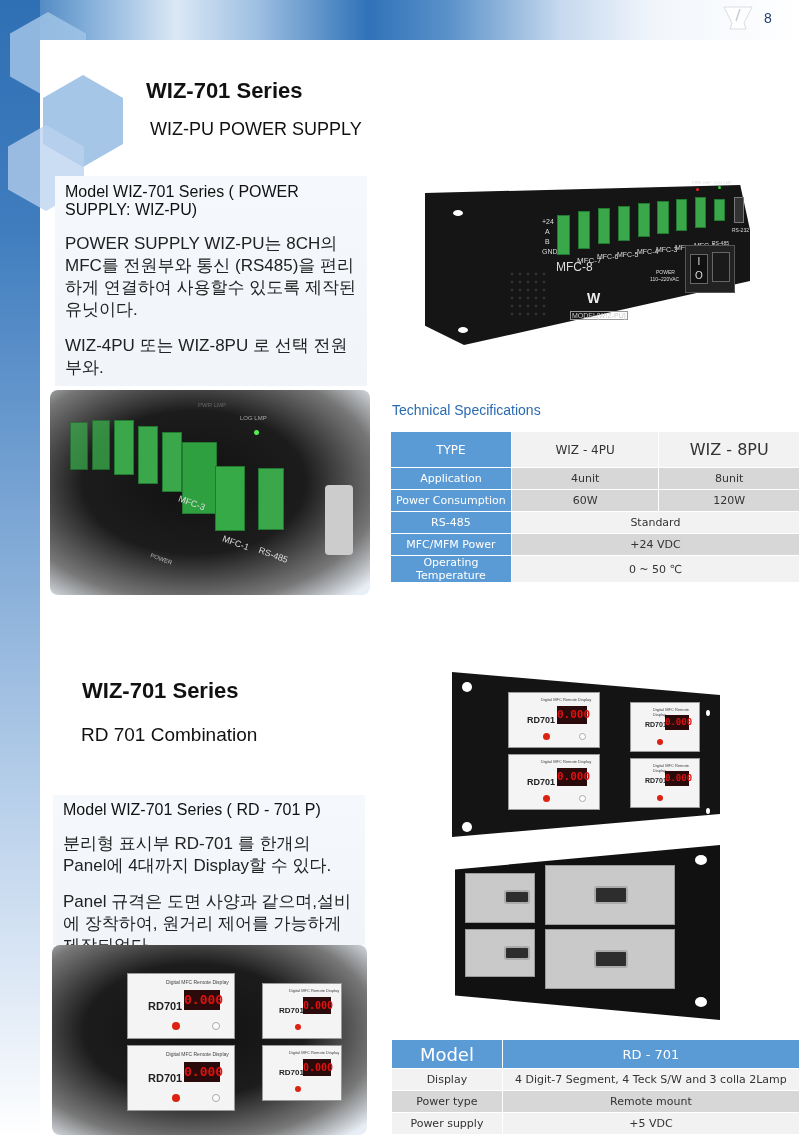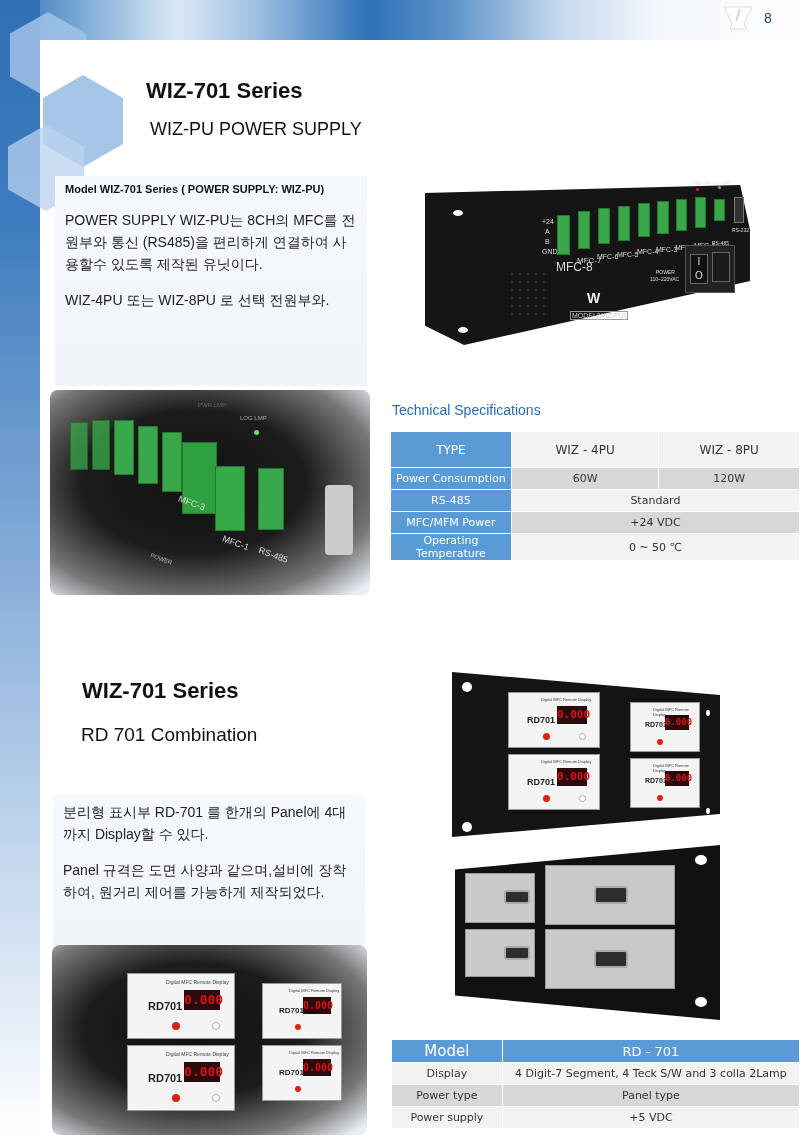--- a/index.html
+++ b/index.html
@@ -16,22 +16,22 @@
   .hex3 { left: 8px; top: 125px; background: rgba(185,210,238,0.75); }
   .white-panel { position: absolute; left: 40px; top: 40px; width: 760px; height: 1096px; background: #fff; }
 
   .logo-mark { position: absolute; left: 722px; top: 5px; width: 32px; height: 26px; }
   .page-num { position: absolute; left: 764px; top: 10px; font-size: 14px; color: #1f3f6a; }
 
   .h1 { position: absolute; font-weight: bold; font-size: 22px; color: #111; }
   .h2 { position: absolute; font-size: 18px; color: #111; }
 
   .text-box { position: absolute; background: linear-gradient(180deg, #f5f8fc 0%, #f1f5fa 100%); }
-  .text-box .tb-title { font-weight: bold; font-size: 11px; margin-bottom: 14px; }
-  .text-box p { font-size: 14px; line-height: 22px; margin-bottom: 14px; color: #222; }
+  .text-box .tb-title { font-weight: normal; font-size: 16px; margin-bottom: 14px; }
+  .text-box p { font-size: 17px; line-height: 22px; margin-bottom: 14px; color: #222; }
 
   .spec-title { position: absolute; left: 392px; top: 402px; font-size: 14px; color: #2a6bb0; }
 
   table.spec { position: absolute; border-collapse: collapse; font-size: 11px; font-family: "DejaVu Sans", sans-serif; }
   table.spec td { text-align: center; border: 1px solid #fff; height: 22px; color: #333; }
   table.spec td.hd { background: #5b9bd5; color: #fff; }
   table.spec tr.alt td.val { background: #d7d7d7; }
   table.spec tr.norm td.val { background: #f2f2f2; }
 
   
@@ -143,21 +143,26 @@
 <table class="spec" style="left:390px; top:431px; width:410px;">
   <colgroup>
       <col style="width:121px">
       <col style="width:148px">
       <col style="width:141px">
     </colgroup>
   <tbody>
       <tr class="norm">
     <td class="hd" style="height:36px; font-size:12px;">TYPE</td>
     <td class="val" style="font-size:12px;">WIZ - 4PU</td>
-    <td class="val" style="font-size:12px;">WIZ - 8PU</td>
+    <td class="val" style="font-size:16px;">WIZ - 8PU</td>
+  </tr>
+  <tr class="alt">
+    <td class="hd">Application</td>
+    <td class="val">4unit</td>
+    <td class="val">8unit</td>
   </tr>
   <tr class="alt">
     <td class="hd">Power Consumption</td>
     <td class="val">60W</td>
     <td class="val">120W</td>
   </tr>
   <tr class="norm">
     <td class="hd">RS-485</td>
     <td class="val" colspan="2">Standard</td>
   </tr>
@@ -169,20 +174,21 @@
     <td class="hd">Operating Temperature</td>
     <td class="val" colspan="2">0 ~ 50 ℃</td>
   </tr>
 </tbody>
   </table>
 
 <div class="h1" style="left:82px; top:678px;">WIZ-701 Series</div>
 <div class="h2" style="left:81px; top:724px; font-size:19px;">RD 701 Combination</div>
 
 <div class="text-box" style="left:53px; top:795px; width:312px; height:150px; padding:6px 10px;">
+  <div class="tb-title">Model WIZ-701 Series ( RD - 701 P)</div>
   <p>분리형 표시부   RD-701 를 한개의 Panel에 4대까지 Display할 수 있다.</p>
   <p>Panel 규격은 도면 사양과 같으며,설비에 장착하여, 원거리 제어를  가능하게 제작되었다.</p>
 </div>
 
 <div class="img" style="left:450px; top:672px; width:270px; height:165px;">
   <div style="position:absolute; left:2px; top:0; width:268px; height:165px; background:#141414; clip-path: polygon(0 0, 100% 14%, 100% 86%, 0 100%);"></div>
   <div class="hole" style="left:12px; top:10px; width:10px; height:10px;"></div>
   <div class="hole" style="left:12px; top:150px; width:10px; height:10px;"></div>
   <div class="hole" style="left:256px; top:38px; width:4px; height:6px;"></div>
   <div class="hole" style="left:256px; top:136px; width:4px; height:6px;"></div>
@@ -262,29 +268,29 @@
   </div>
 </div>
 
 <table class="spec" style="left:391px; top:1039px; width:409px;">
   <colgroup>
       <col style="width:111px">
       <col style="width:298px">
     </colgroup>
   <tbody>
       <tr>
-    <td class="hd" style="height:23px; font-size:15px;margin-top:38px;">Model</td>
+    <td class="hd" style="height:29px; font-size:18px;margin-top:38px;">Model</td>
     <td class="hd" style="font-size:13px;">RD - 701</td>
   </tr>
   <tr class="norm">
     <td class="val">Display</td>
     <td class="val">4 Digit-7 Segment, 4 Teck S/W and 3 colla 2Lamp</td>
   </tr>
   <tr class="alt">
     <td class="val">Power type</td>
-    <td class="val">Panel type</td>
+    <td class="val">Remote mount</td>
   </tr>
   <tr class="norm">
     <td class="val">Power supply</td>
     <td class="val">+5 VDC</td>
   </tr>
 </tbody>
   </table>
 
 </body></html>

